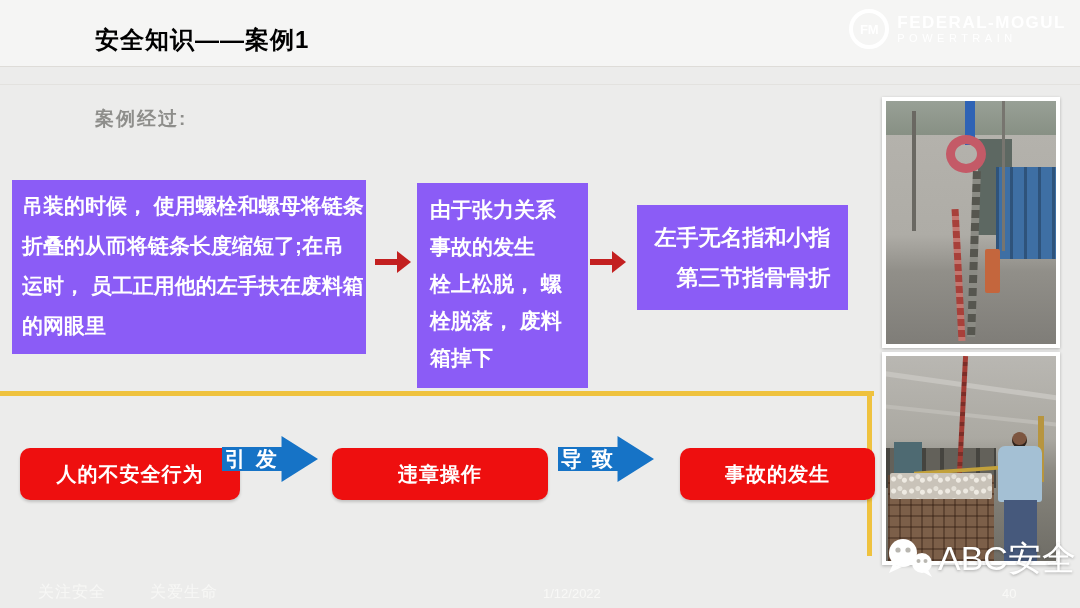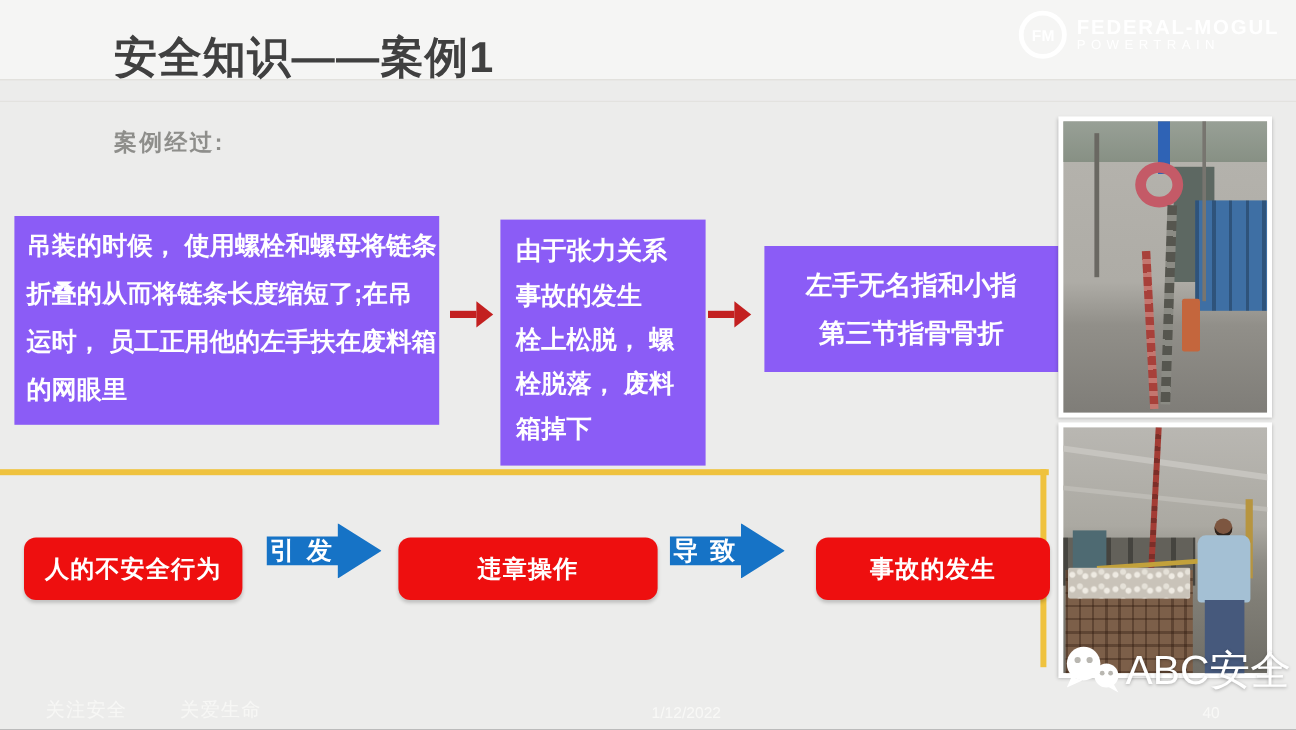--- a/index.html
+++ b/index.html
@@ -2,46 +2,46 @@
 <html><head>
 <meta charset="utf-8">
 <style>
   html,body{margin:0;padding:0;background:#9a9a9a;}
   .stage{position:relative;width:1080px;height:608px;background:#ececeb;overflow:hidden;
          font-family:"Liberation Sans","DejaVu Sans",sans-serif;}
   
   .header{position:absolute;left:0;top:0;width:1080px;height:66px;background:#f5f5f4;
           border-bottom:1px solid #dedcd8;}
   .header2{position:absolute;left:0;top:84px;width:1080px;height:1px;background:#e3e2df;}
-  .page-title{position:absolute;left:95px;top:24px;font-size:36px;font-weight:bold;color:#404040;letter-spacing:1px;}
+  .page-title{position:absolute;left:95px;top:24px;font-size:24px;font-weight:bold;color:#000000;letter-spacing:1px;}
   .logo{position:absolute;right:14px;top:9px;display:flex;align-items:center;gap:8px;color:#ffffff;}
   .logo-ring{width:32px;height:32px;border:4px solid #fff;border-radius:50%;display:flex;align-items:center;justify-content:center;
              font-size:13px;font-weight:bold;color:#fff;}
   .logo-l1{font-size:17px;font-weight:bold;letter-spacing:1.5px;line-height:18px;}
   .logo-l2{font-size:11px;letter-spacing:4.5px;line-height:13px;}
   .section-label{position:absolute;left:95px;top:106px;font-size:19px;font-weight:bold;color:#8e8e8b;letter-spacing:2px;}
   
   .gbox{position:absolute;background:#8b5cf6;color:#fff;font-weight:bold;white-space:pre;}
   .gbox1{left:12px;top:180px;width:344px;height:168px;font-size:21px;line-height:40px;padding:6px 0 0 10px;}
   .gbox2{left:417px;top:183px;width:158px;height:197px;font-size:21px;line-height:37px;padding:8px 0 0 13px;}
-  .gbox3{left:637px;top:205px;width:245px;height:105px;font-size:22px;line-height:40px;display:flex;align-items:center;justify-content:center;text-align:center;}
+  .gbox3{left:637px;top:205px;width:211px;height:105px;font-size:22px;line-height:40px;display:flex;align-items:center;justify-content:center;text-align:right;}
   
   .rarrow{position:absolute;width:36px;height:22px;}
   .rarrow .shaft{position:absolute;left:0;top:8px;width:22px;height:6px;background:#c32020;}
   .rarrow .head{position:absolute;right:0;top:0;width:0;height:0;border-left:14px solid #c32020;border-top:11px solid transparent;border-bottom:11px solid transparent;}
   .rarrow1{left:375px;top:251px;}
   .rarrow2{left:590px;top:251px;}
   
   .yline-h{position:absolute;left:0;top:391px;width:874px;height:5px;background:#efc23e;}
   .yline-v{position:absolute;left:867px;top:391px;width:5px;height:165px;background:#efc23e;}
   
   .redbox{position:absolute;top:448px;height:52px;background:#ee0f0f;border-radius:10px;color:#fff;
           font-size:20px;font-weight:bold;display:flex;align-items:center;justify-content:center;
           box-shadow:0 2px 3px rgba(0,0,0,.18);letter-spacing:1px;}
-  .rb1{left:20px;width:182px;}
+  .rb1{left:20px;width:220px;}
   .rb2{left:332px;width:216px;}
   .rb3{left:680px;width:195px;}
   .barrow{position:absolute;top:436px;width:96px;height:46px;}
   .barrow .shape{position:absolute;inset:0;background:#1673c6;
     clip-path:polygon(0 24%,62% 24%,62% 0,100% 50%,62% 100%,62% 76%,0 76%);}
   .barrow .lbl{position:absolute;left:0;top:50%;width:62%;transform:translateY(-50%);
     color:#fff;font-size:21px;font-weight:bold;text-align:center;letter-spacing:2px;white-space:pre;}
   .ba1{left:222px;} .ba2{left:558px;}
   
   .photo{position:absolute;left:882px;width:178px;background:#fff;padding:4px;box-shadow:0 1px 3px rgba(0,0,0,.25);box-sizing:border-box;}

